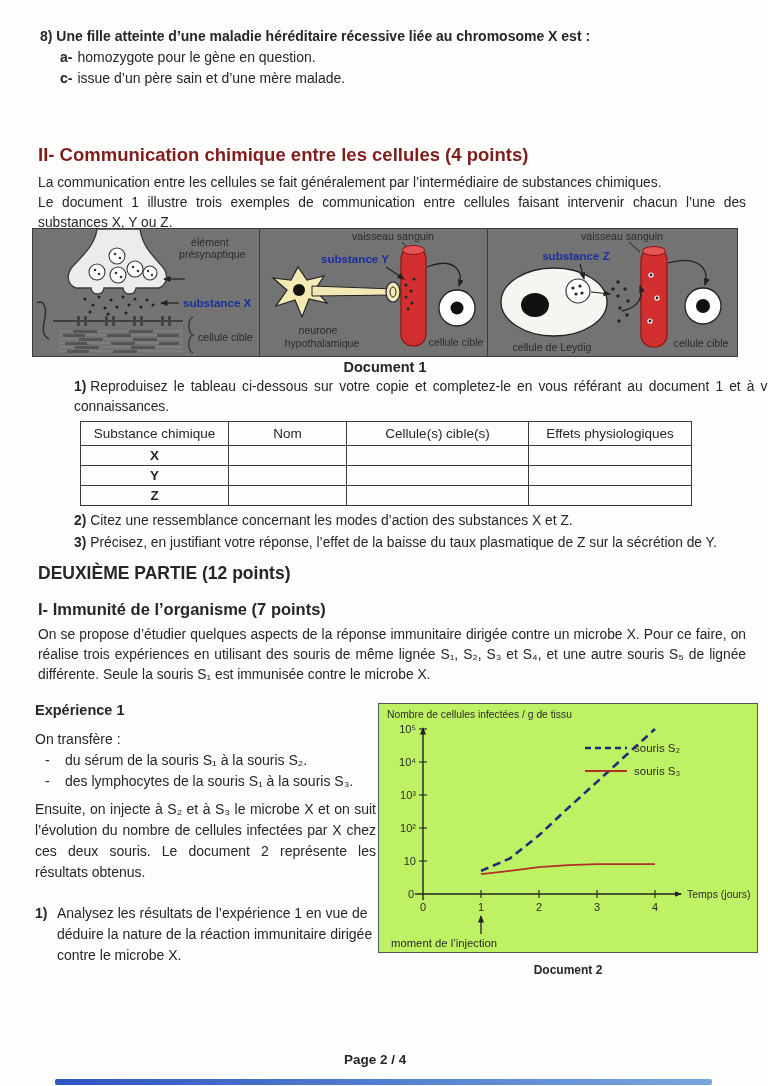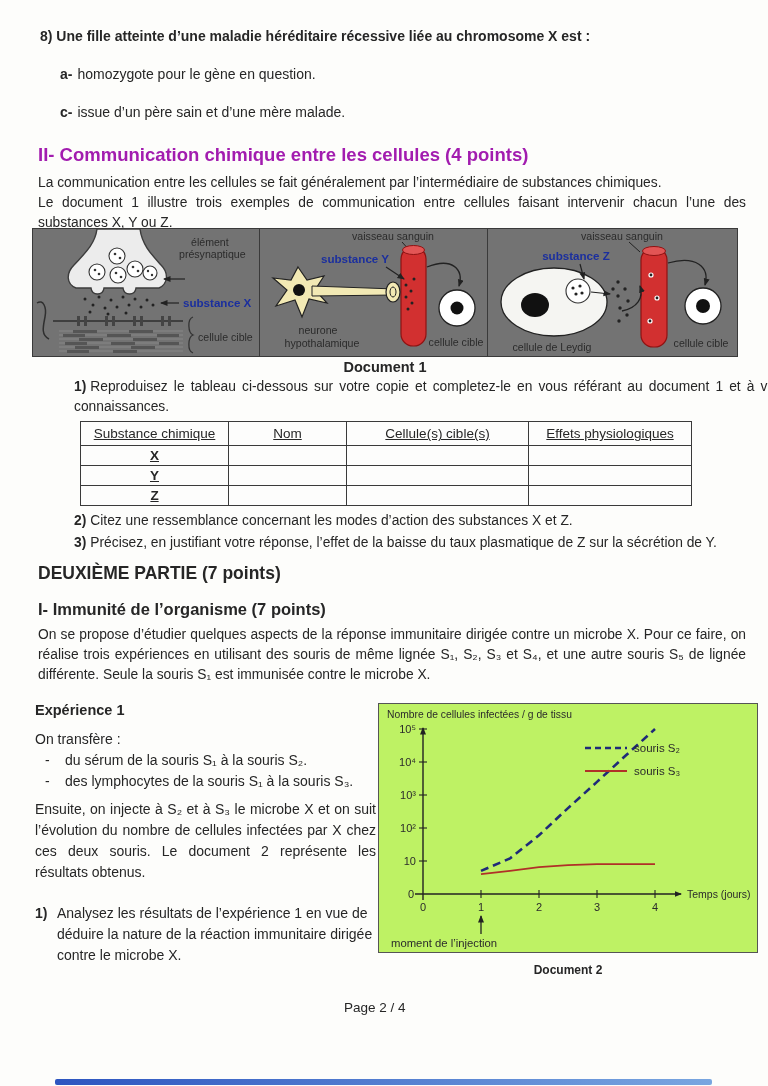--- a/index.html
+++ b/index.html
@@ -12,45 +12,45 @@
     overflow:hidden;
   }
   .abs { position:absolute; }
   .b { font-weight:bold; }
   .body-text { font-size:13.8px; line-height:20px; }
   .just { text-align:justify; }
 
   
   .q8 { left:40px; top:26px; width:706px; font-size:14px; line-height:20px; }
   .q8 .title { font-weight:bold; }
-  .q8 .opt { padding-left:20px; margin-top:18px; }
+  .q8 .opt { padding-left:20px; margin-top:1px; }
   .q8 .opt .k { font-weight:bold; margin-right:5px; }
 
-  .h-sec2 { left:38px; top:144px; font-size:18.5px; font-weight:bold; color:#a21caf; }
+  .h-sec2 { left:38px; top:144px; font-size:18.5px; font-weight:bold; color:#7f1d1d; }
   .sec2-intro { left:38px; top:173px; width:708px; }
 
   
   .doc1 { left:32px; top:228px; width:706px; height:129px; border:1.4px solid #3a3a3a; display:flex; background:#737373; }
   .doc1 .panel { height:100%; }
   .doc1 .panel + .panel { border-left:1.2px solid #3a3a3a; }
   .p1 { width:226px; } .p2 { width:229px; } .p3 { flex:1; }
   svg text { font-family:"Liberation Sans", sans-serif; fill:#2b2b2b; }
   .figlabel { font-size:10.6px; }
   .sub { font-weight:bold; fill:#1b2f9e; font-size:11.6px; }
   .doc1-caption { left:32px; top:359px; width:706px; text-align:center; font-weight:bold; font-size:14.5px; }
 
   .q-line { width:708px;margin-left:36px; }
   .q-line .k { font-weight:bold; margin-right:4px; }
   .q1 { left:38px; top:377px; }
   .q2 { left:38px; top:511px; }
   .q3 { left:38px; top:533px; }
 
   
   .tbl { left:80px; top:421px; }
-  table { border-collapse:collapse; background:#fdfdfc;text-decoration:underline; }
+  table { border-collapse:collapse; background:#fdfdfc; }
   th, td { border:1.3px solid #3a3a3a; font-size:13.5px; padding:0 6px; text-align:center; }
   th { font-weight:normal; height:24px; }
   td { height:20px; }
   td.rowhead { font-weight:bold; }
   .c1 { width:148px; } .c2 { width:118px; } .c3 { width:182px;margin-top:37px; } .c4 { width:163px;margin-left:48px; }
 
   .h-part2 { left:38px; top:563px; font-size:17.5px; font-weight:bold; }
   .h-immu  { left:38px; top:600px; font-size:16.5px; font-weight:bold; }
   .immu-intro { left:38px; top:625px; width:708px; }
 
@@ -66,21 +66,21 @@
   .exp-q .qt { flex:1; }
 
   
   .doc2 { left:378px; top:703px; width:380px; height:250px; border:1.3px solid #555; background:#bef264; }
   .doc2-caption { left:378px; top:927px; width:380px; text-align:center; font-weight:bold; font-size:12px;margin-top:36px; }
   .chart-axis { stroke:#222; stroke-width:1.4; fill:none; }
   .tick { stroke:#222; stroke-width:1.1; }
   .ticklabel { font-size:11px; }
   .legend-label { font-size:11.5px; }
 
-  .footer { left:344px; top:1000px; font-weight:normal; font-size:13.5px; }
+  .footer { left:344px; top:1052px; font-weight:bold; font-size:13.5px; }
   .bluebar { left:55px; top:1079px; width:657px; height:6px;
              background:linear-gradient(to right,#2d55c0,#79a6e0); border-radius:2px; }
 </style>
 </head>
 <body>
 
 <svg width="0" height="0" style="position:absolute">
   <defs>
     <marker id="ah" markerWidth="9" markerHeight="8" refX="6.5" refY="3" orient="auto" markerUnits="userSpaceOnUse">
       <path d="M0,0 L7.5,3 L0,6 Z" fill="#222"></path>
@@ -294,21 +294,21 @@
           <td></td>
           <td></td>
       </tr>
     </tbody>
   </table>
 </div>
 
 <div class="abs q-line q2 body-text"><span class="k">2)</span><span>Citez une ressemblance concernant les modes d’action des substances X et Z.</span></div>
 <div class="abs q-line q3 body-text"><span class="k">3)</span><span>Précisez, en justifiant votre réponse, l’effet de la baisse du taux plasmatique de Z sur la sécrétion de Y.</span></div>
 
-<div class="abs h-part2">DEUXIÈME PARTIE (7 points)</div>
+<div class="abs h-part2">DEUXIÈME PARTIE (12 points)</div>
 <div class="abs h-immu">I- Immunité de l’organisme (7 points)</div>
 <div class="abs immu-intro body-text just">On se propose d’étudier quelques aspects de la réponse immunitaire dirigée contre un microbe X. Pour ce faire, on réalise trois expériences en utilisant des souris de même lignée S₁, S₂, S₃ et S₄, et une autre souris S₅ de lignée différente. Seule la souris S₁ est immunisée contre le microbe X.</div>
 
 <div class="abs expcol">
   <div class="exp-title">Expérience 1</div>
   <div>On transfère :</div>
   <div class="bullet">
       <span class="dash">-</span>
       <span class="bt">du sérum de la souris S₁ à la souris S₂.</span>
     </div>

